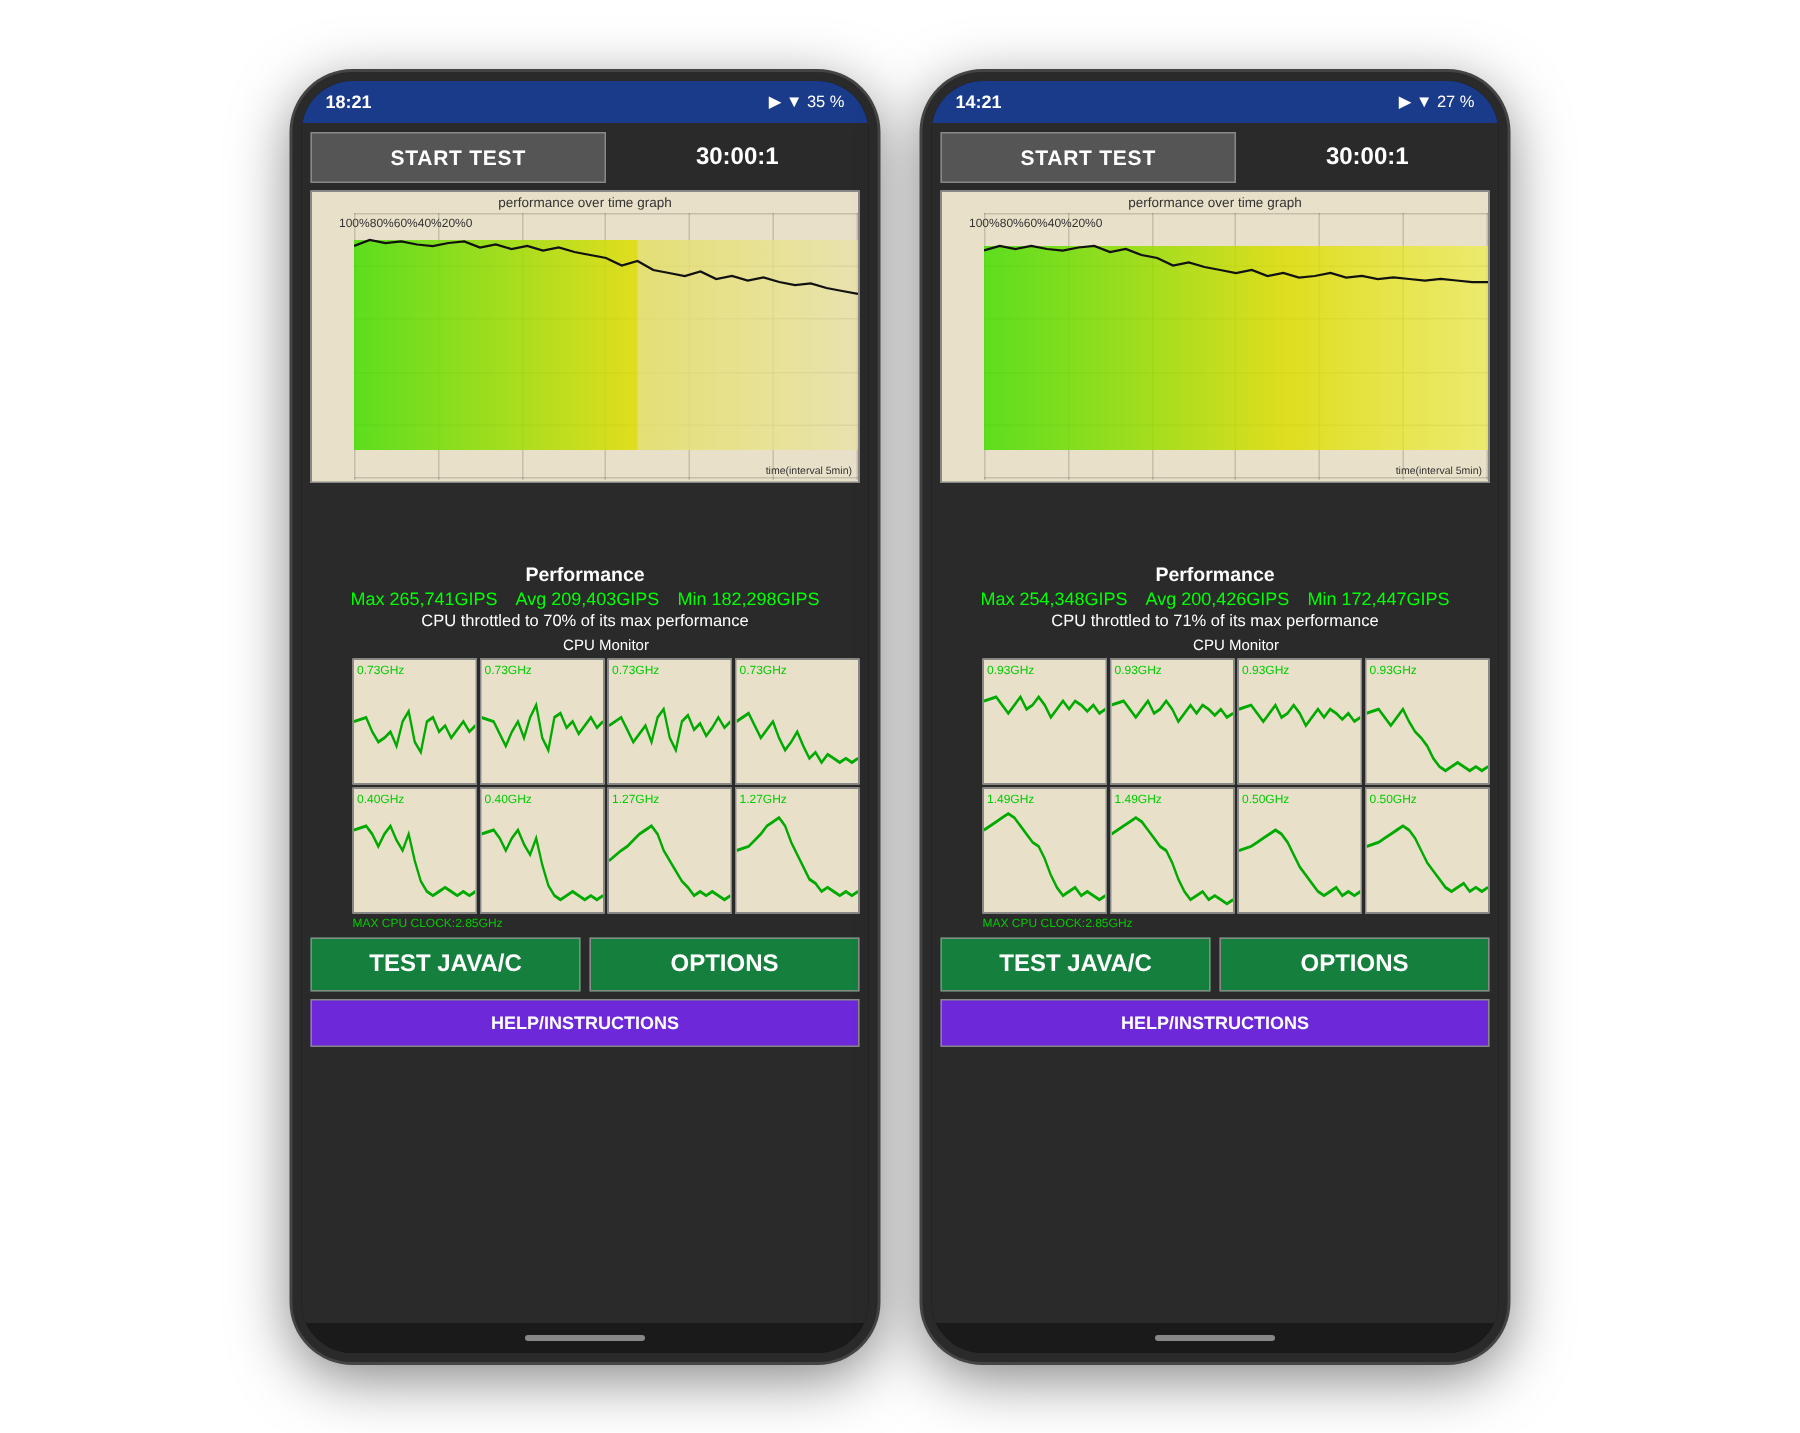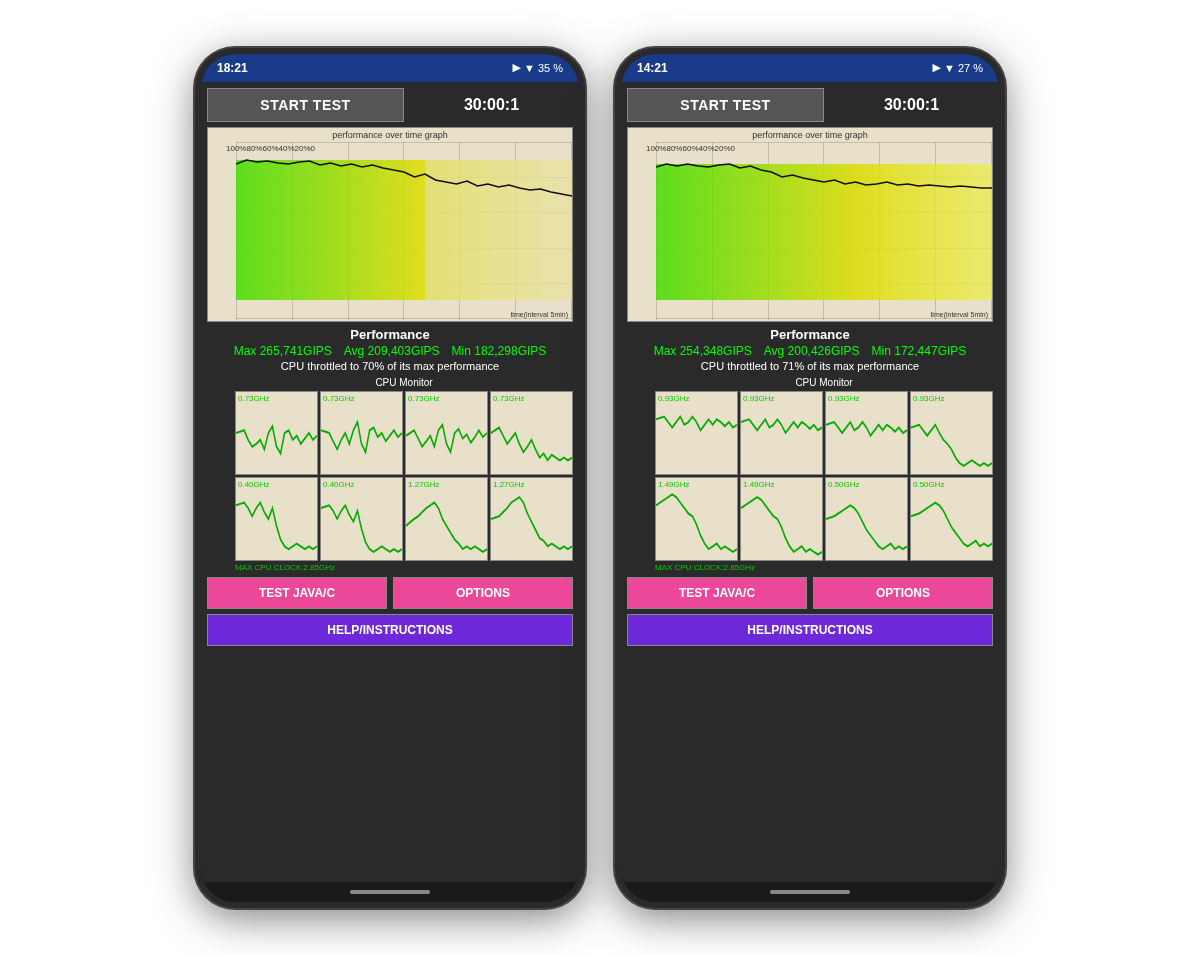--- a/index.html
+++ b/index.html
@@ -145,20 +145,21 @@
     }
     .perf-section {
       text-align: center;
       flex-shrink: 0;
     }
     .perf-title {
       color: white;
       font-size: 13px;
       font-weight: bold;
       margin-bottom: 2px;
+      margin-top: 48px;
     }
     .perf-stats {
       display: flex;
       justify-content: center;
       gap: 12px;
       margin-bottom: 2px;
     }
     .perf-stat {
       font-size: 12px;
     }
@@ -211,25 +212,25 @@
       color: #00cc00;
       font-size: 8px;
       margin-top: 2px;
     }
     .bottom-buttons {
       display: flex;
       gap: 6px;
       flex-shrink: 0;
     }
     .bottom-btn {
-      background: #ec4899;
+      background: #15803d;
       color: white;
       border: 1px solid #888;
       padding: 8px;
-      font-size: 12px;
+      font-size: 16px;
       font-weight: bold;
       cursor: pointer;
       flex: 1;
       text-align: center;
     }
     .help-btn {
       background: #6d28d9;
       color: white;
       border: 1px solid #888;
       padding: 8px;

